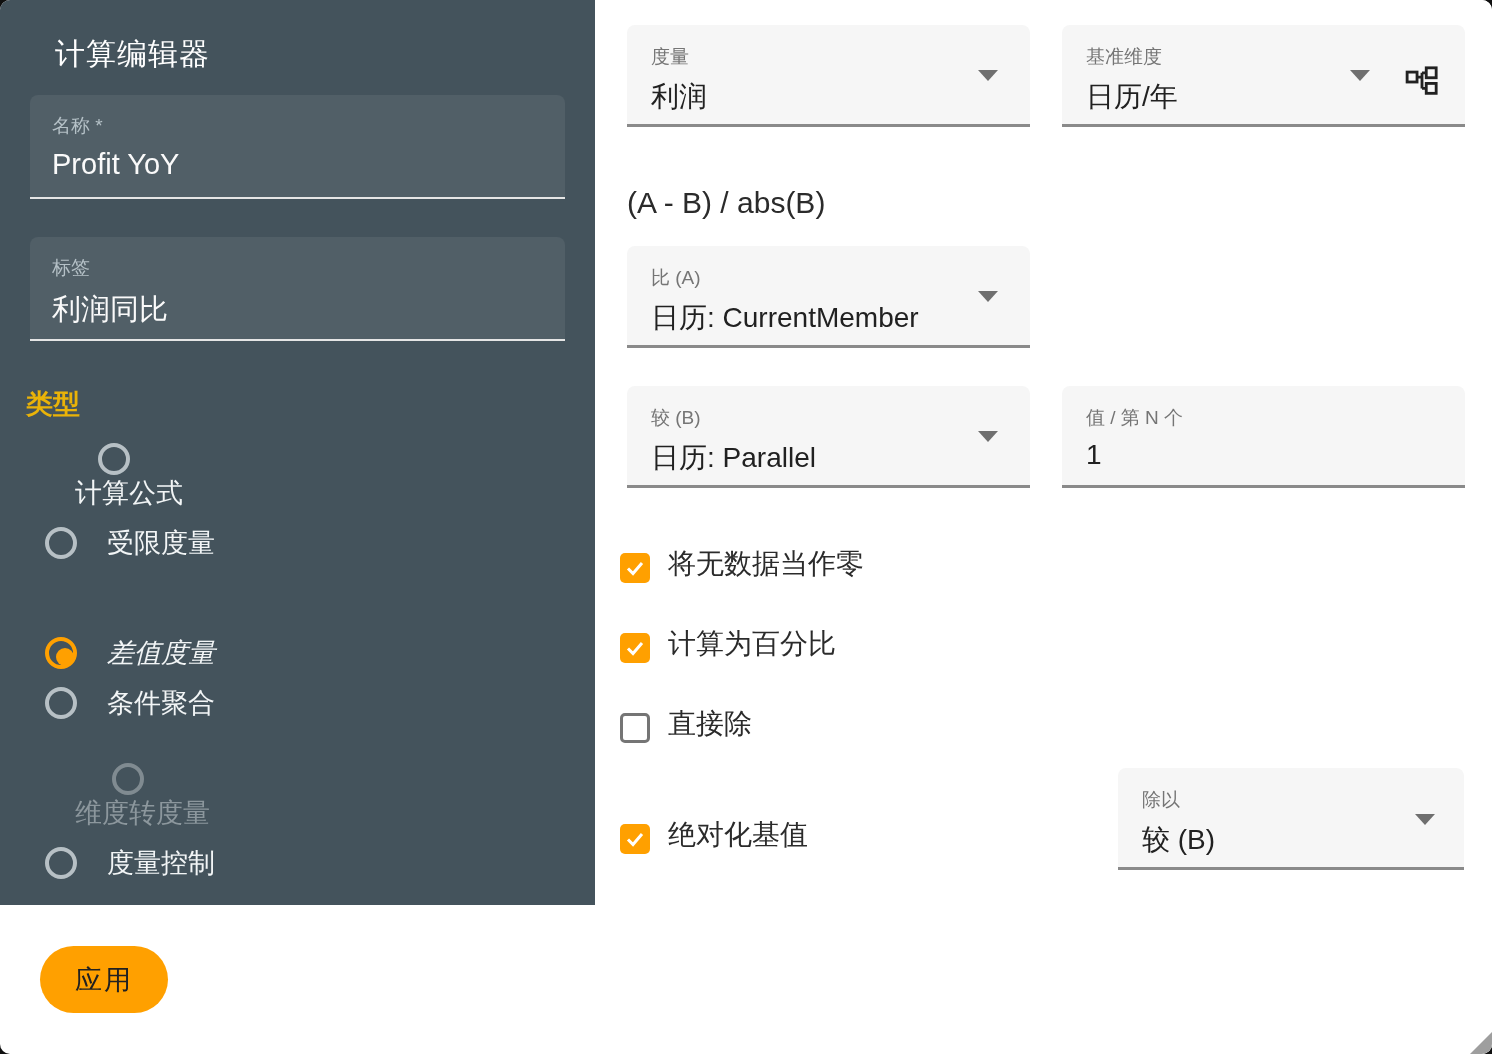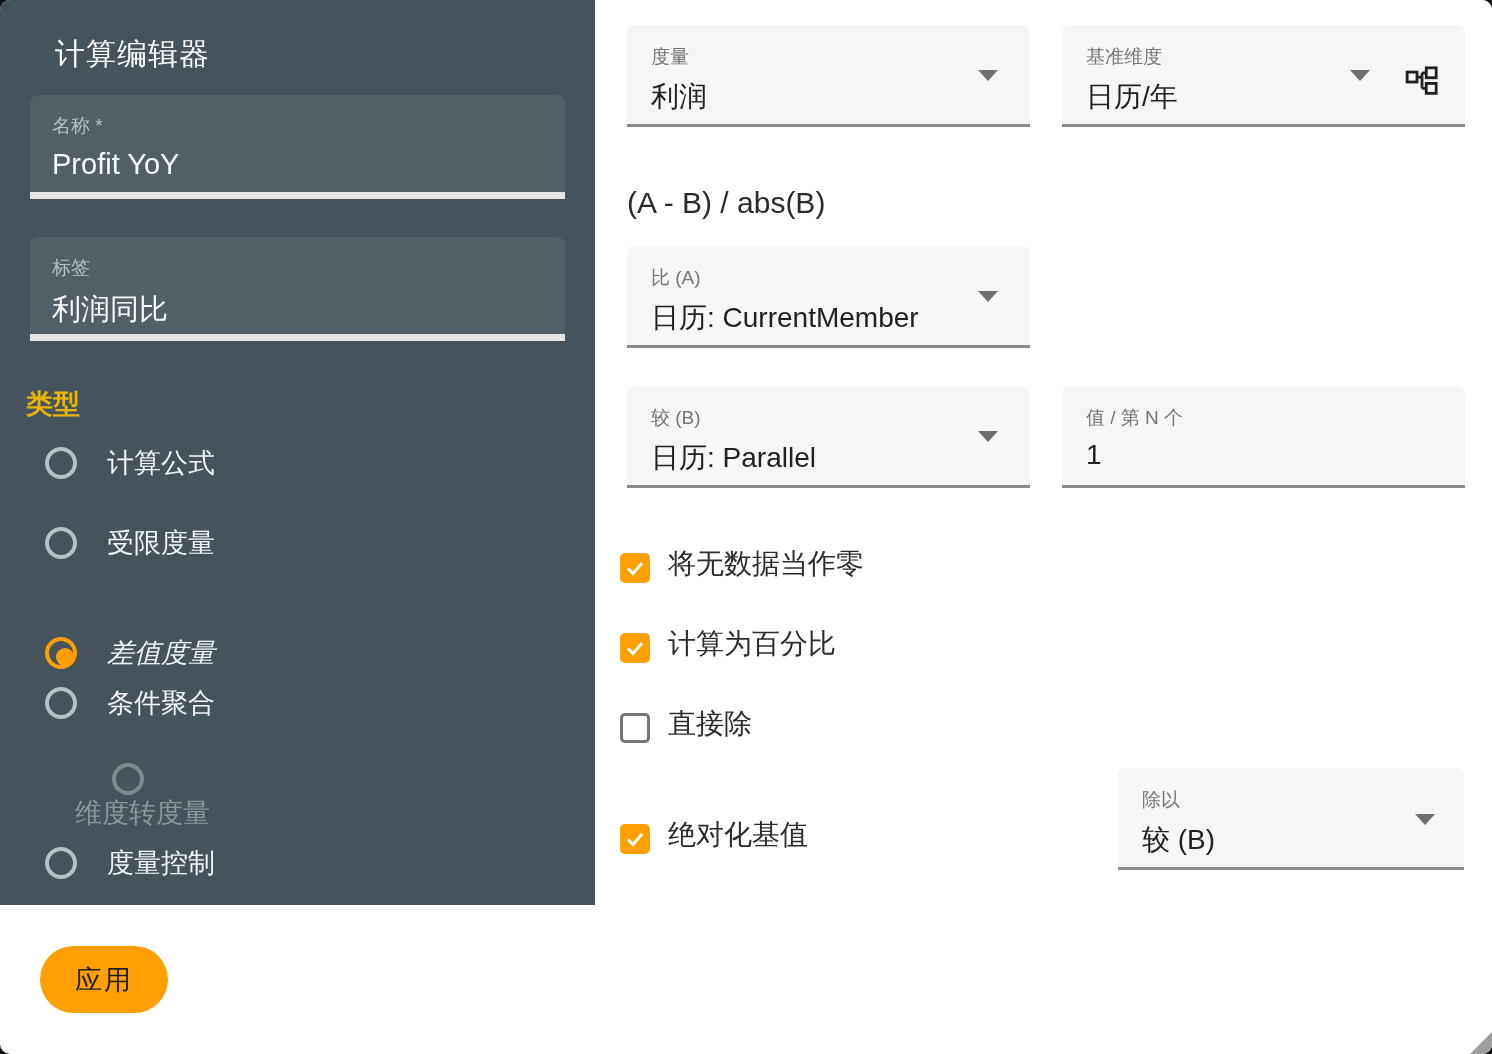--- a/index.html
+++ b/index.html
@@ -8,21 +8,21 @@
 
   .app{position:relative;width:1492px;height:1054px;background:#ffffff;
        border-radius:10px;overflow:hidden;}
 
   
   .sidebar{position:absolute;left:0;top:0;width:595px;height:905px;background:#44535C;}
   .dlg-title{position:absolute;left:55px;top:34px;font-size:30px;color:#ffffff;letter-spacing:1px;}
 
   .sfield{position:absolute;left:30px;width:535px;height:104px;
           background:rgba(255,255,255,0.07);
-          border-bottom:7px solid #e5e5e5;border-radius:8px 8px 0 0;
+          border-bottom:2px solid #e5e5e5;border-radius:8px 8px 0 0;
           padding:18px 22px 0 22px;cursor:text;}
   .sfield .slabel{font-size:19px;color:#B5C1C7;}
   .sfield .svalue{font-size:29px;color:#FAFAFA;margin-top:9px;white-space:nowrap;}
 
   .type-label{position:absolute;left:26px;top:386px;font-size:27px;color:#eab308;font-weight:bold;}
 
   .radio-row{position:absolute;left:45px;height:40px;display:flex;align-items:center;cursor:pointer;}
   .radio{width:32px;height:32px;border:4px solid #B7C0C5;border-radius:50%;
          flex:0 0 auto;position:relative;background:transparent;}
   .radio-row .rlabel{margin-left:30px;font-size:27px;color:#F2F5F6;white-space:nowrap;}
@@ -88,21 +88,21 @@
       <div class="svalue">Profit YoY</div>
     </div>
 
     <div class="sfield" style="top:237px;">
       <div class="slabel">标签</div>
       <div class="svalue">利润同比</div>
     </div>
 
     <div class="type-label">类型</div>
 
-    <div class="radio-row" style="top:443px;">
+    <div class="radio-row" style="top:443px;flex-direction:column;">
       <span class="radio"></span>
       <span class="rlabel">计算公式</span>
     </div>
     <div class="radio-row" style="top:523px;">
       <span class="radio"></span>
       <span class="rlabel">受限度量</span>
     </div>
     <div class="radio-row selected" style="top:633px;font-style:italic;">
       <span class="radio"></span>
       <span class="rlabel">差值度量</span>

